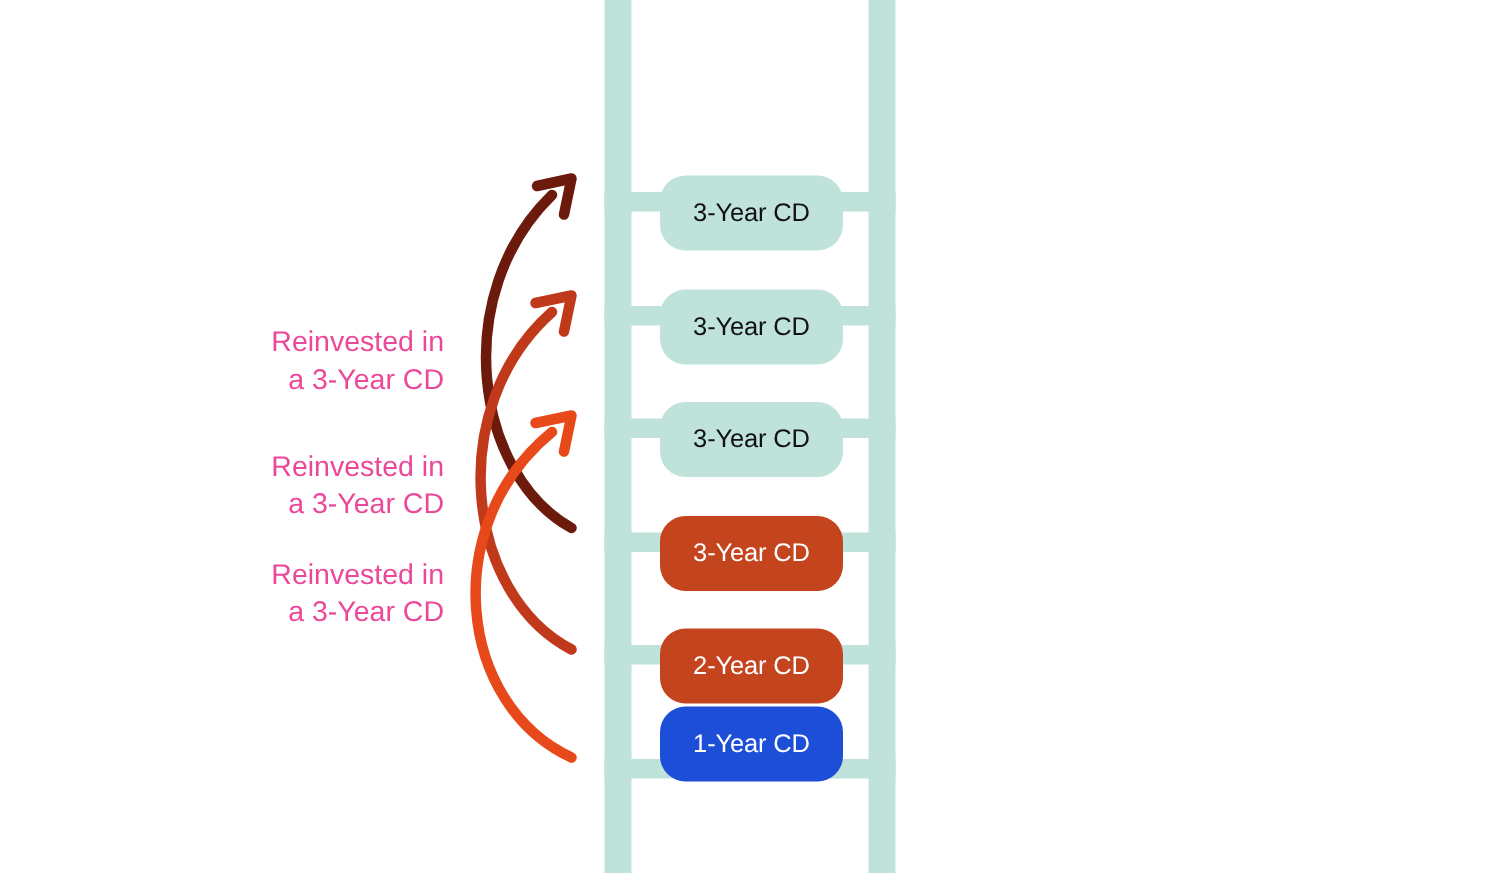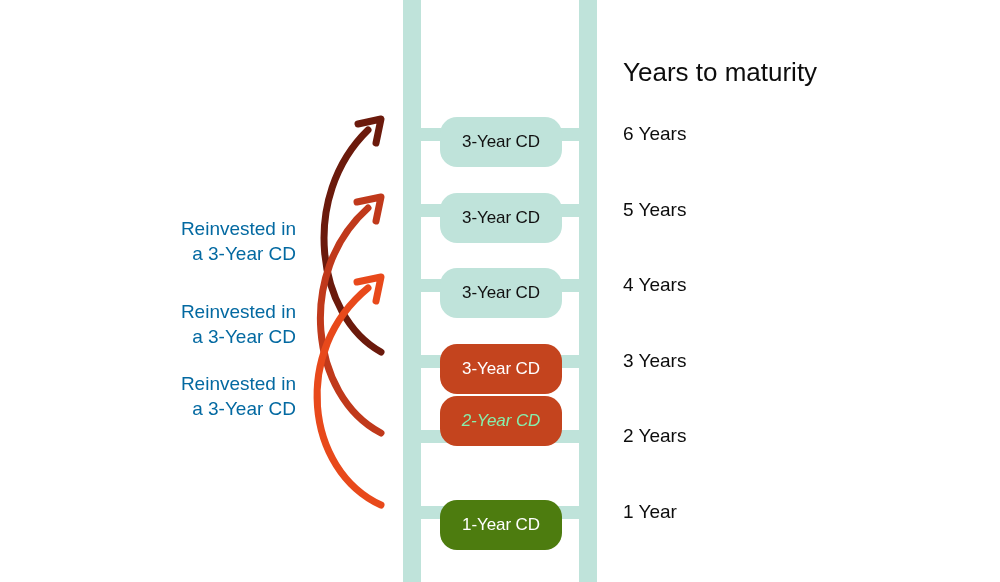--- a/index.html
+++ b/index.html
@@ -97,21 +97,21 @@
     width: 206px;
     height: 582px;
   }
   .note {
     position: absolute;
     right: 0;
     width: 206px;
     text-align: right;
     font-size: 19px;
     line-height: 25px;
-    color: #0369a1;
+    color: #ec4899;
   }
 
   
   #arrows {
     position: absolute;
     left: 0; top: 0;
     width: 1000px; height: 582px;
     pointer-events: none;
   }
 </style>
@@ -149,44 +149,33 @@
       <path d="M 381 505 C 305 470 292 350 368 288" fill="none" stroke="#e8491b" stroke-width="7" stroke-linecap="round"></path>
       <path d="M 357 282 L 381 277 L 376 301" fill="none" stroke="#e8491b" stroke-width="7" stroke-linecap="round" stroke-linejoin="round"></path>
     </g>
   </svg>
 
   <div id="pills-host">
       <div class="pill mint" style="top: 117px; background: rgb(191, 227, 218); color: rgb(17, 17, 17);">3-Year CD</div>
       <div class="pill mint" style="top: 193px; background: rgb(191, 227, 218); color: rgb(17, 17, 17);">3-Year CD</div>
       <div class="pill mint" style="top: 268px; background: rgb(191, 227, 218); color: rgb(17, 17, 17);">3-Year CD</div>
       <div class="pill orange" style="top: 344px; background: rgb(196, 68, 30); color: rgb(255, 255, 255);">3-Year CD</div>
-      <div class="pill orange" style="top: 396px; background: rgb(196, 68, 30); color: #86efac; font-style: italic;">2-Year CD</div>
-      <div class="pill orange" style="top: 500px; background: #4d7c0f; color: rgb(255, 255, 255);">1-Year CD</div>
+      <div class="pill orange" style="top: 419px; background: rgb(196, 68, 30); color: #ffffff;">2-Year CD</div>
+      <div class="pill orange" style="top: 471px; background: #1d4ed8; color: rgb(255, 255, 255);">1-Year CD</div>
     </div>
 
   <div id="notes">
       <div class="note" style="top: 216px;">
         <div>Reinvested in</div>
         <div>a 3-Year CD</div>
       </div>
       <div class="note" style="top: 299px;">
         <div>Reinvested in</div>
         <div>a 3-Year CD</div>
       </div>
       <div class="note" style="top: 371px;">
         <div>Reinvested in</div>
         <div>a 3-Year CD</div>
       </div>
     </div>
 
-  <div id="years-col">
-    <div id="years-title">Years to maturity</div>
-    <div id="year-labels-host">
-        <div class="year-label" style="top: 123px;">6 Years</div>
-        <div class="year-label" style="top: 199px;">5 Years</div>
-        <div class="year-label" style="top: 274px;">4 Years</div>
-        <div class="year-label" style="top: 350px;">3 Years</div>
-        <div class="year-label" style="top: 425px;">2 Years</div>
-        <div class="year-label" style="top: 501px;">1 Year</div>
-      </div>
-  </div>
 
 </div>
 
 </body></html>

